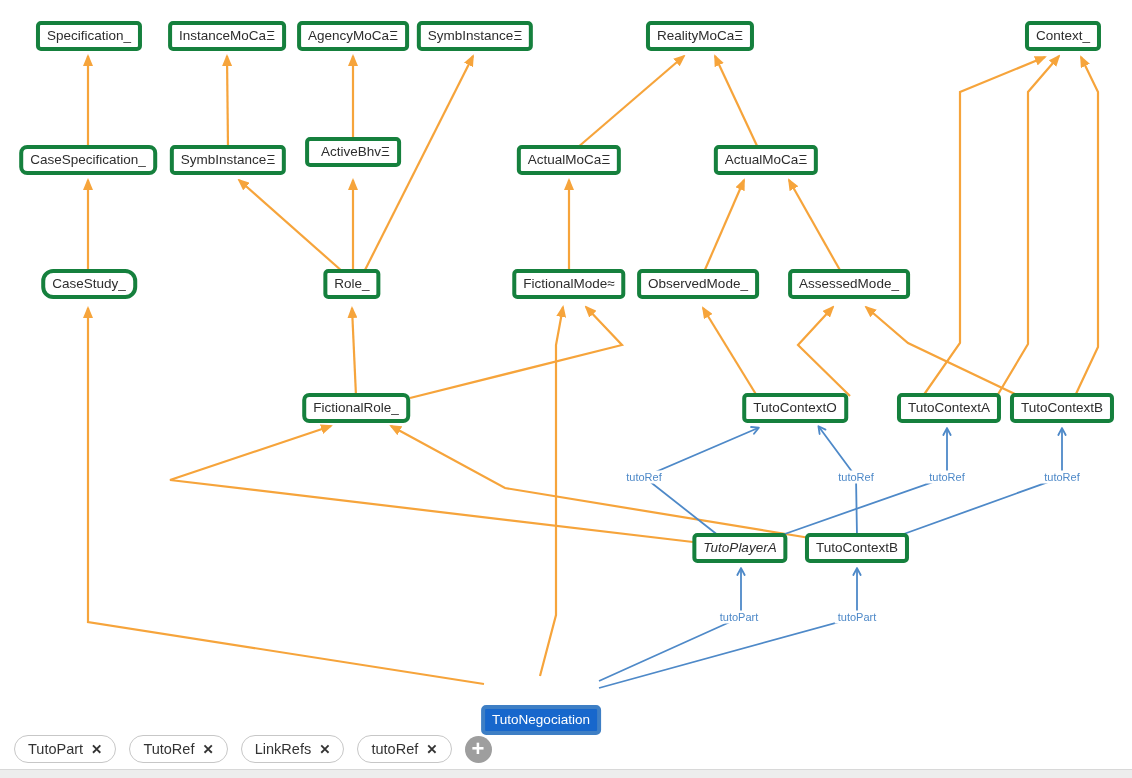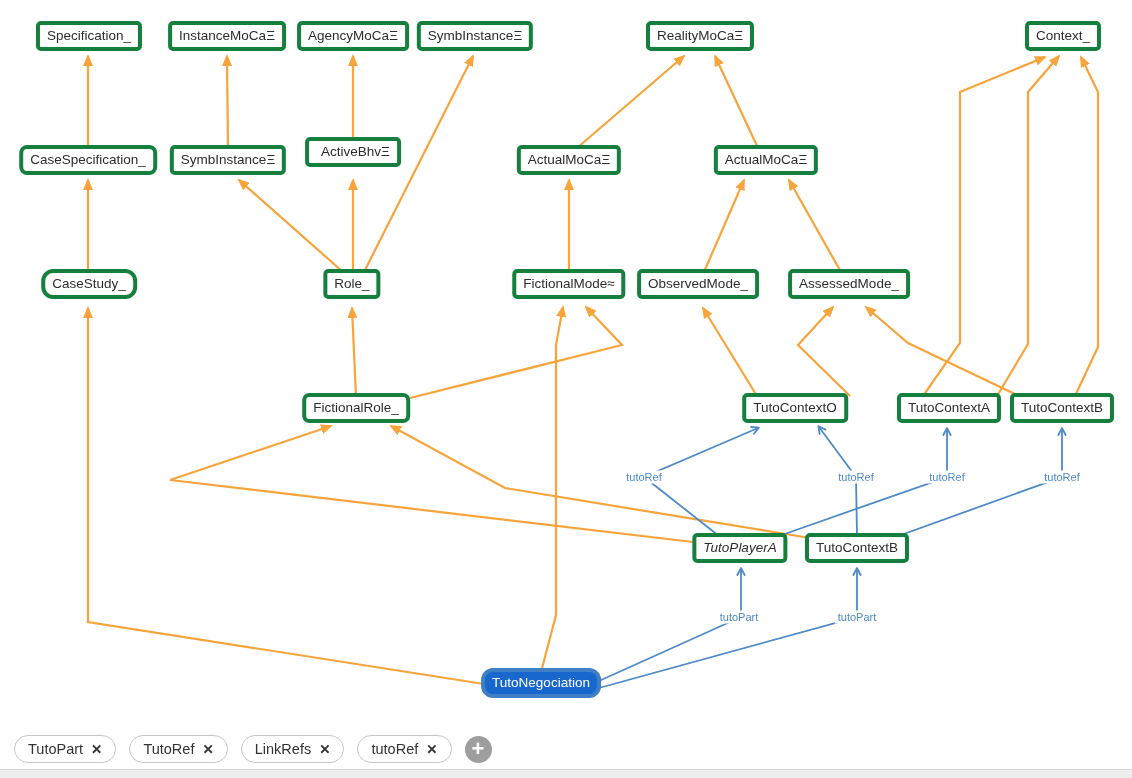--- a/index.html
+++ b/index.html
@@ -111,21 +111,21 @@
       <div class="node" style="left: 352px; top: 284px;">Role_</div>
       <div class="node" style="left: 569px; top: 284px;">FictionalMode≈</div>
       <div class="node" style="left: 698px; top: 284px;">ObservedMode_</div>
       <div class="node" style="left: 849px; top: 284px;">AssessedMode_</div>
       <div class="node" style="left: 356px; top: 408px; border-radius: 7px;">FictionalRole_</div>
       <div class="node" style="left: 795px; top: 408px;">TutoContextO</div>
       <div class="node" style="left: 949px; top: 408px;">TutoContextA</div>
       <div class="node" style="left: 1062px; top: 408px;">TutoContextB</div>
       <div class="node" style="left: 740px; top: 548px; font-style: italic;">TutoPlayerA</div>
       <div class="node" style="left: 857px; top: 548px;">TutoContextB</div>
-      <div class="node selected" style="left: 541px; top: 683px; border-radius: 12px;">TutoNegociation</div>
+      <div class="node selected" style="left: 541px; top: 720px;">TutoNegociation</div>
     </div>
 </div>
 
 <div id="filter-bar">
 
   <div class="chip">
       <span class="chip-label">TutoPart</span>
       <span class="chip-close">✕</span>
     </div>
     <div class="chip">

